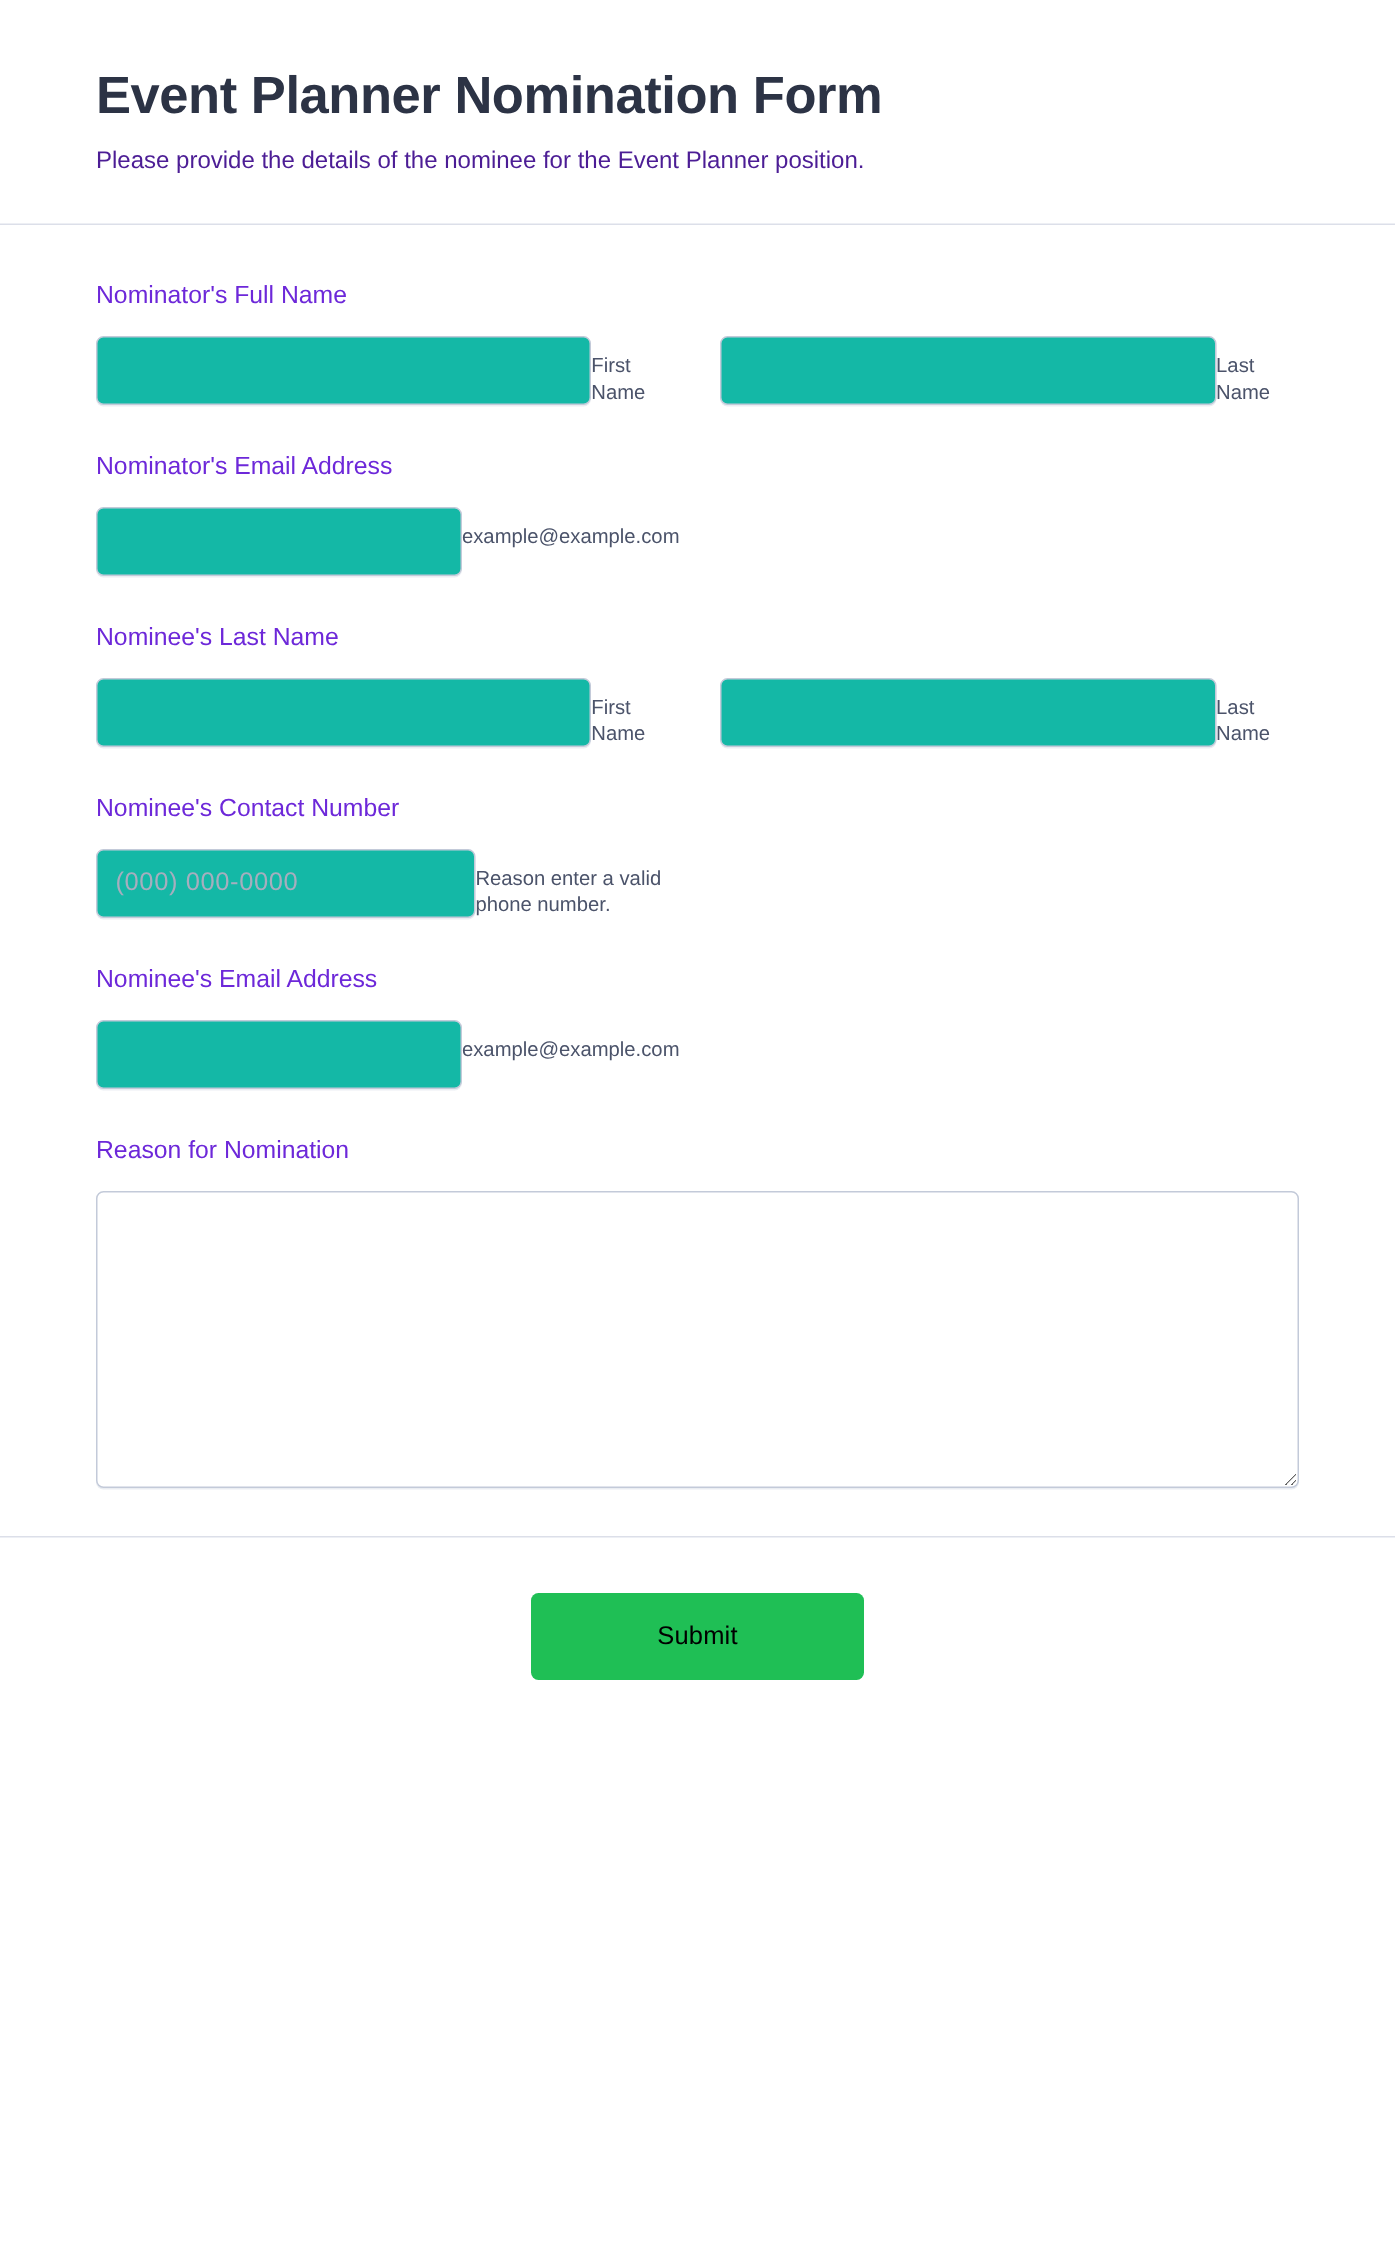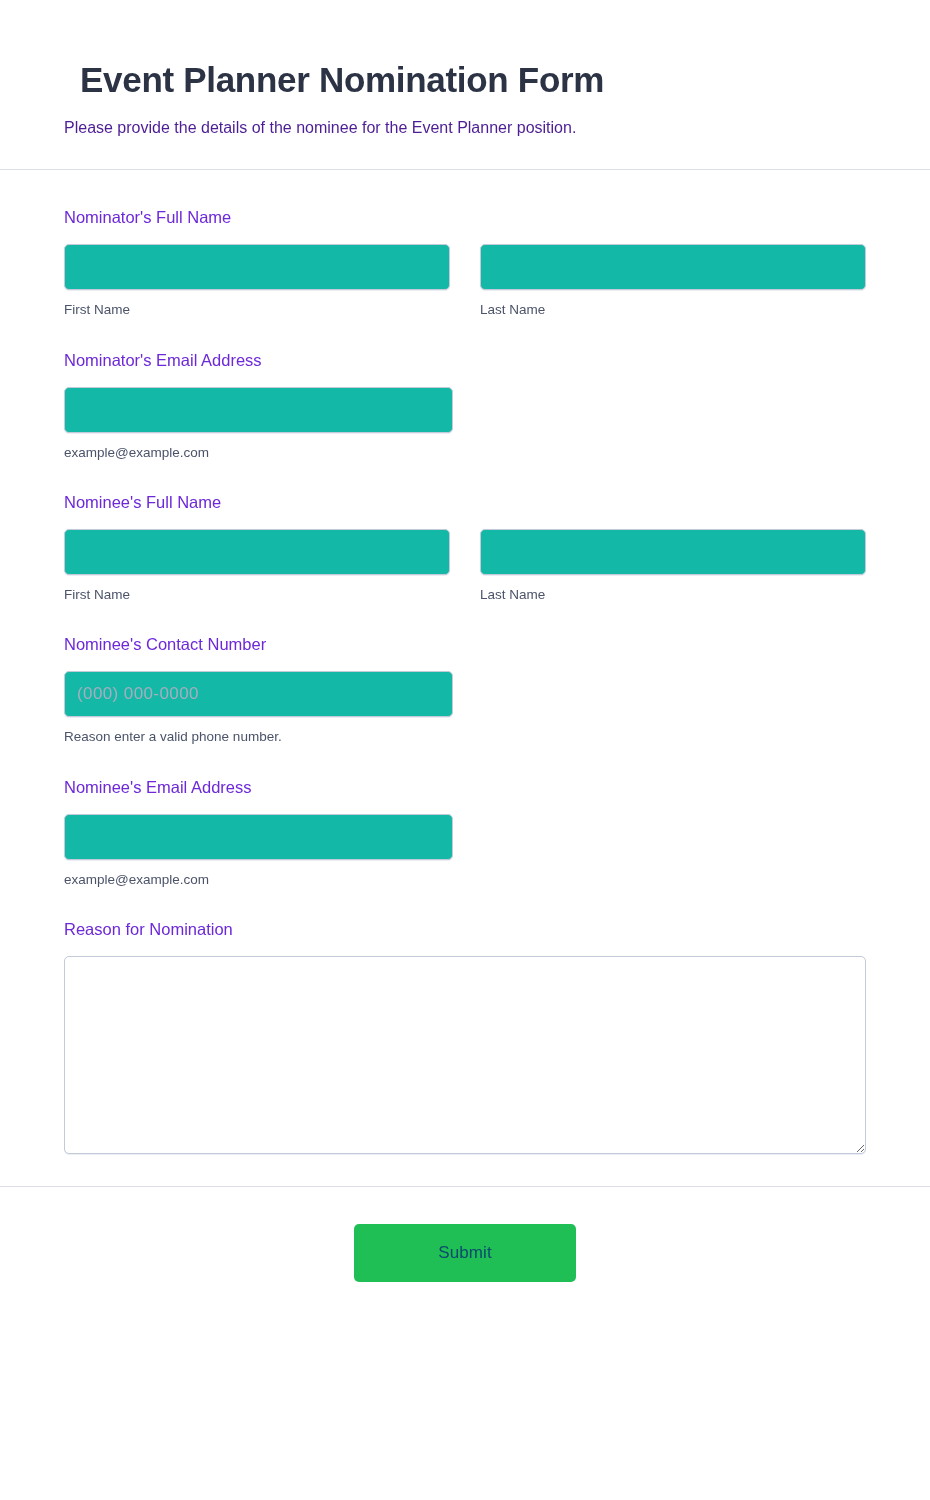--- a/index.html
+++ b/index.html
@@ -20,21 +20,21 @@
     height: 1500px;
     background: #ffffff;
     position: relative;
   }
 
   
   .form-header {
     padding: 44px 64px 30px 64px;
   }
   .form-title {
-    margin: 16px;
+    margin: 0;
     font-size: 35px;
     line-height: 1.15;
     font-weight: bold;
     letter-spacing: -0.3px;
     color: #2c3345;
   }
   .form-subtitle {
     margin: 12px 0 0 0;
     font-size: 16px;
     line-height: 1.45;
@@ -63,21 +63,21 @@
     color: #6d28d9;
     margin: 0 0 16px 0;
     line-height: 1.2;
   }
   .field-row {
     display: flex;
     gap: 30px;
   }
   .sub-field {
     display: flex;
-    flex-direction: column;
+    flex-direction: row;
   }
   .sub-field.half { width: 391px; }
   .sub-field.medium { width: 389px; }
   .sub-field.full { width: 810px; }
 
   .text-input {
     width: 100%;
     height: 46px;
     border: 1px solid #c3cad9;
     border-radius: 5px;
@@ -125,21 +125,21 @@
     padding: 37px 0 0 0;
     display: flex;
     justify-content: center;
   }
   .submit-button {
     width: 222px;
     height: 58px;
     background: #1fbf55;
     border: 0;
     border-radius: 5px;
-    color: #0c4a6e;
+    color: #000000;
     font-family: "Liberation Sans", sans-serif;
     font-size: 17px;
     font-weight: normal;
     cursor: pointer;
     letter-spacing: 0.1px;
   }
 </style>
 </head>
 <body>
 
@@ -172,21 +172,21 @@
       <span class="field-label">Nominator's Email Address</span>
       <div class="field-row">
         <div class="sub-field medium">
           <input class="text-input" type="email" placeholder="" style="">
           <span class="sub-label">example@example.com</span>
         </div>
       </div>
     </div>
 
     <div class="field-block">
-      <span class="field-label">Nominee's Full Name</span>
+      <span class="field-label">Nominee's Last Name</span>
       <div class="field-row">
         <div class="sub-field half">
           <input class="text-input" type="text" placeholder="" style="">
           <span class="sub-label">First Name</span>
         </div>
         <div class="sub-field half">
           <input class="text-input" type="text" placeholder="" style="">
           <span class="sub-label">Last Name</span>
         </div>
       </div>

